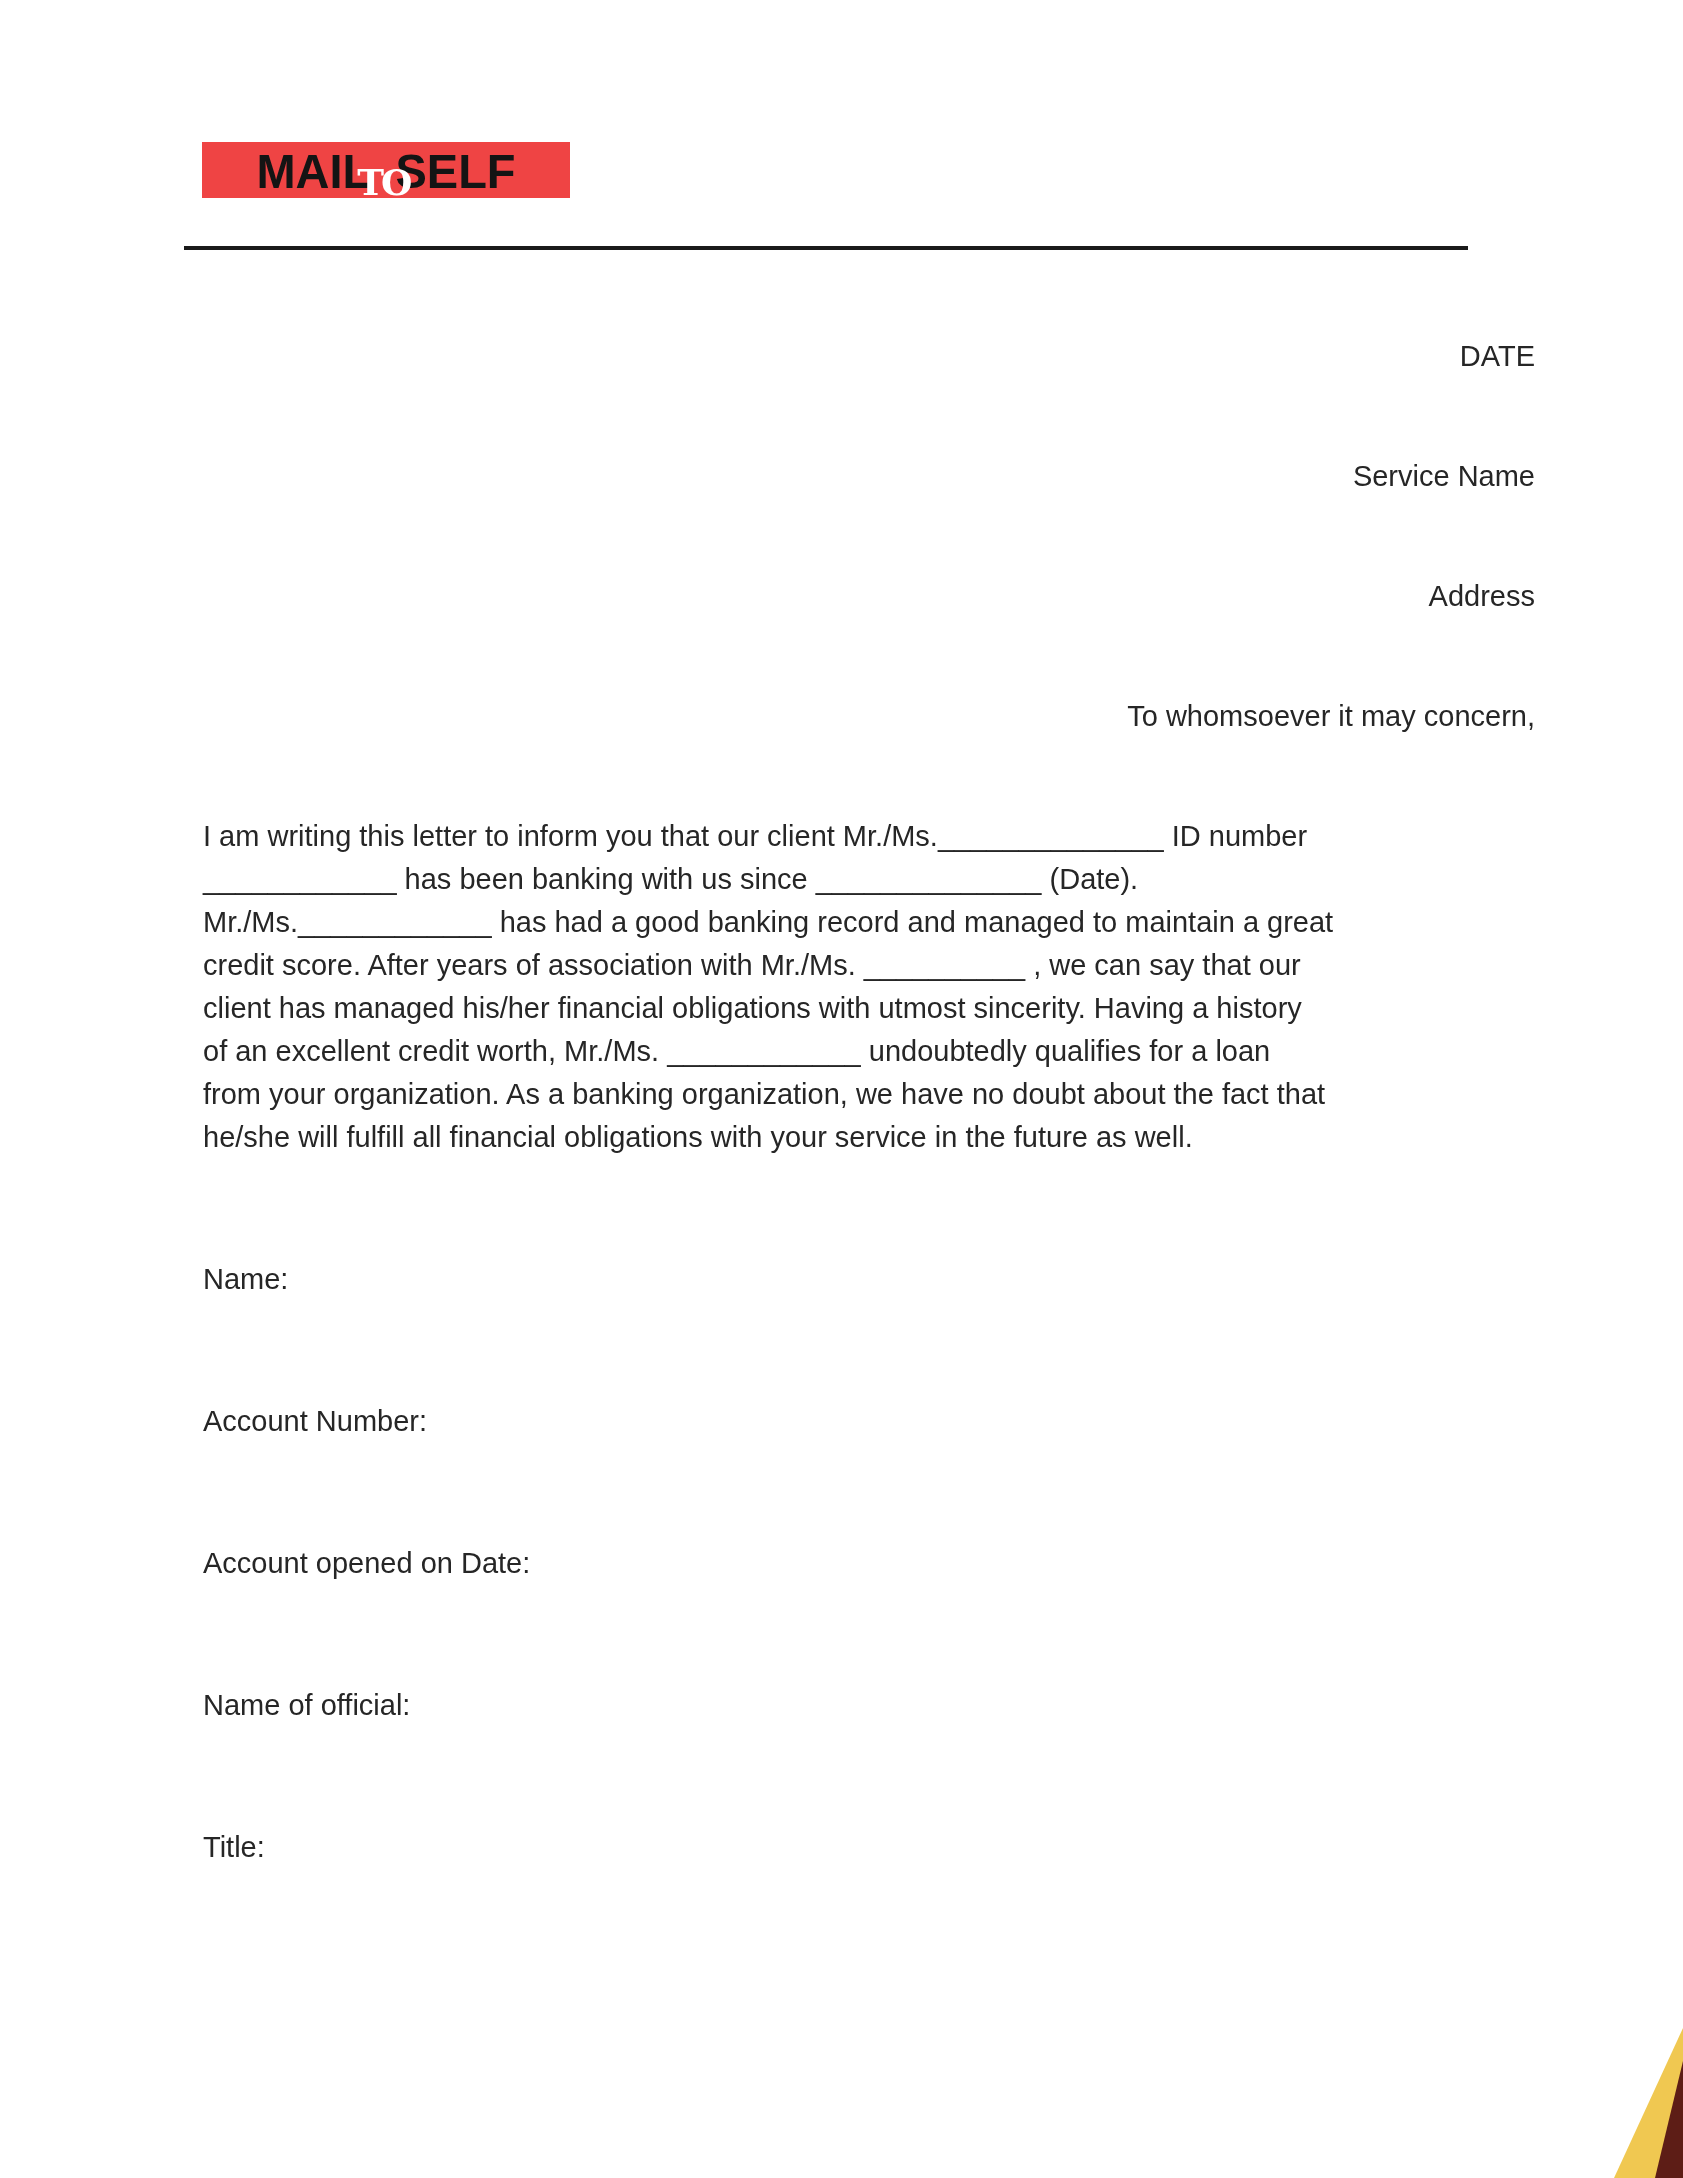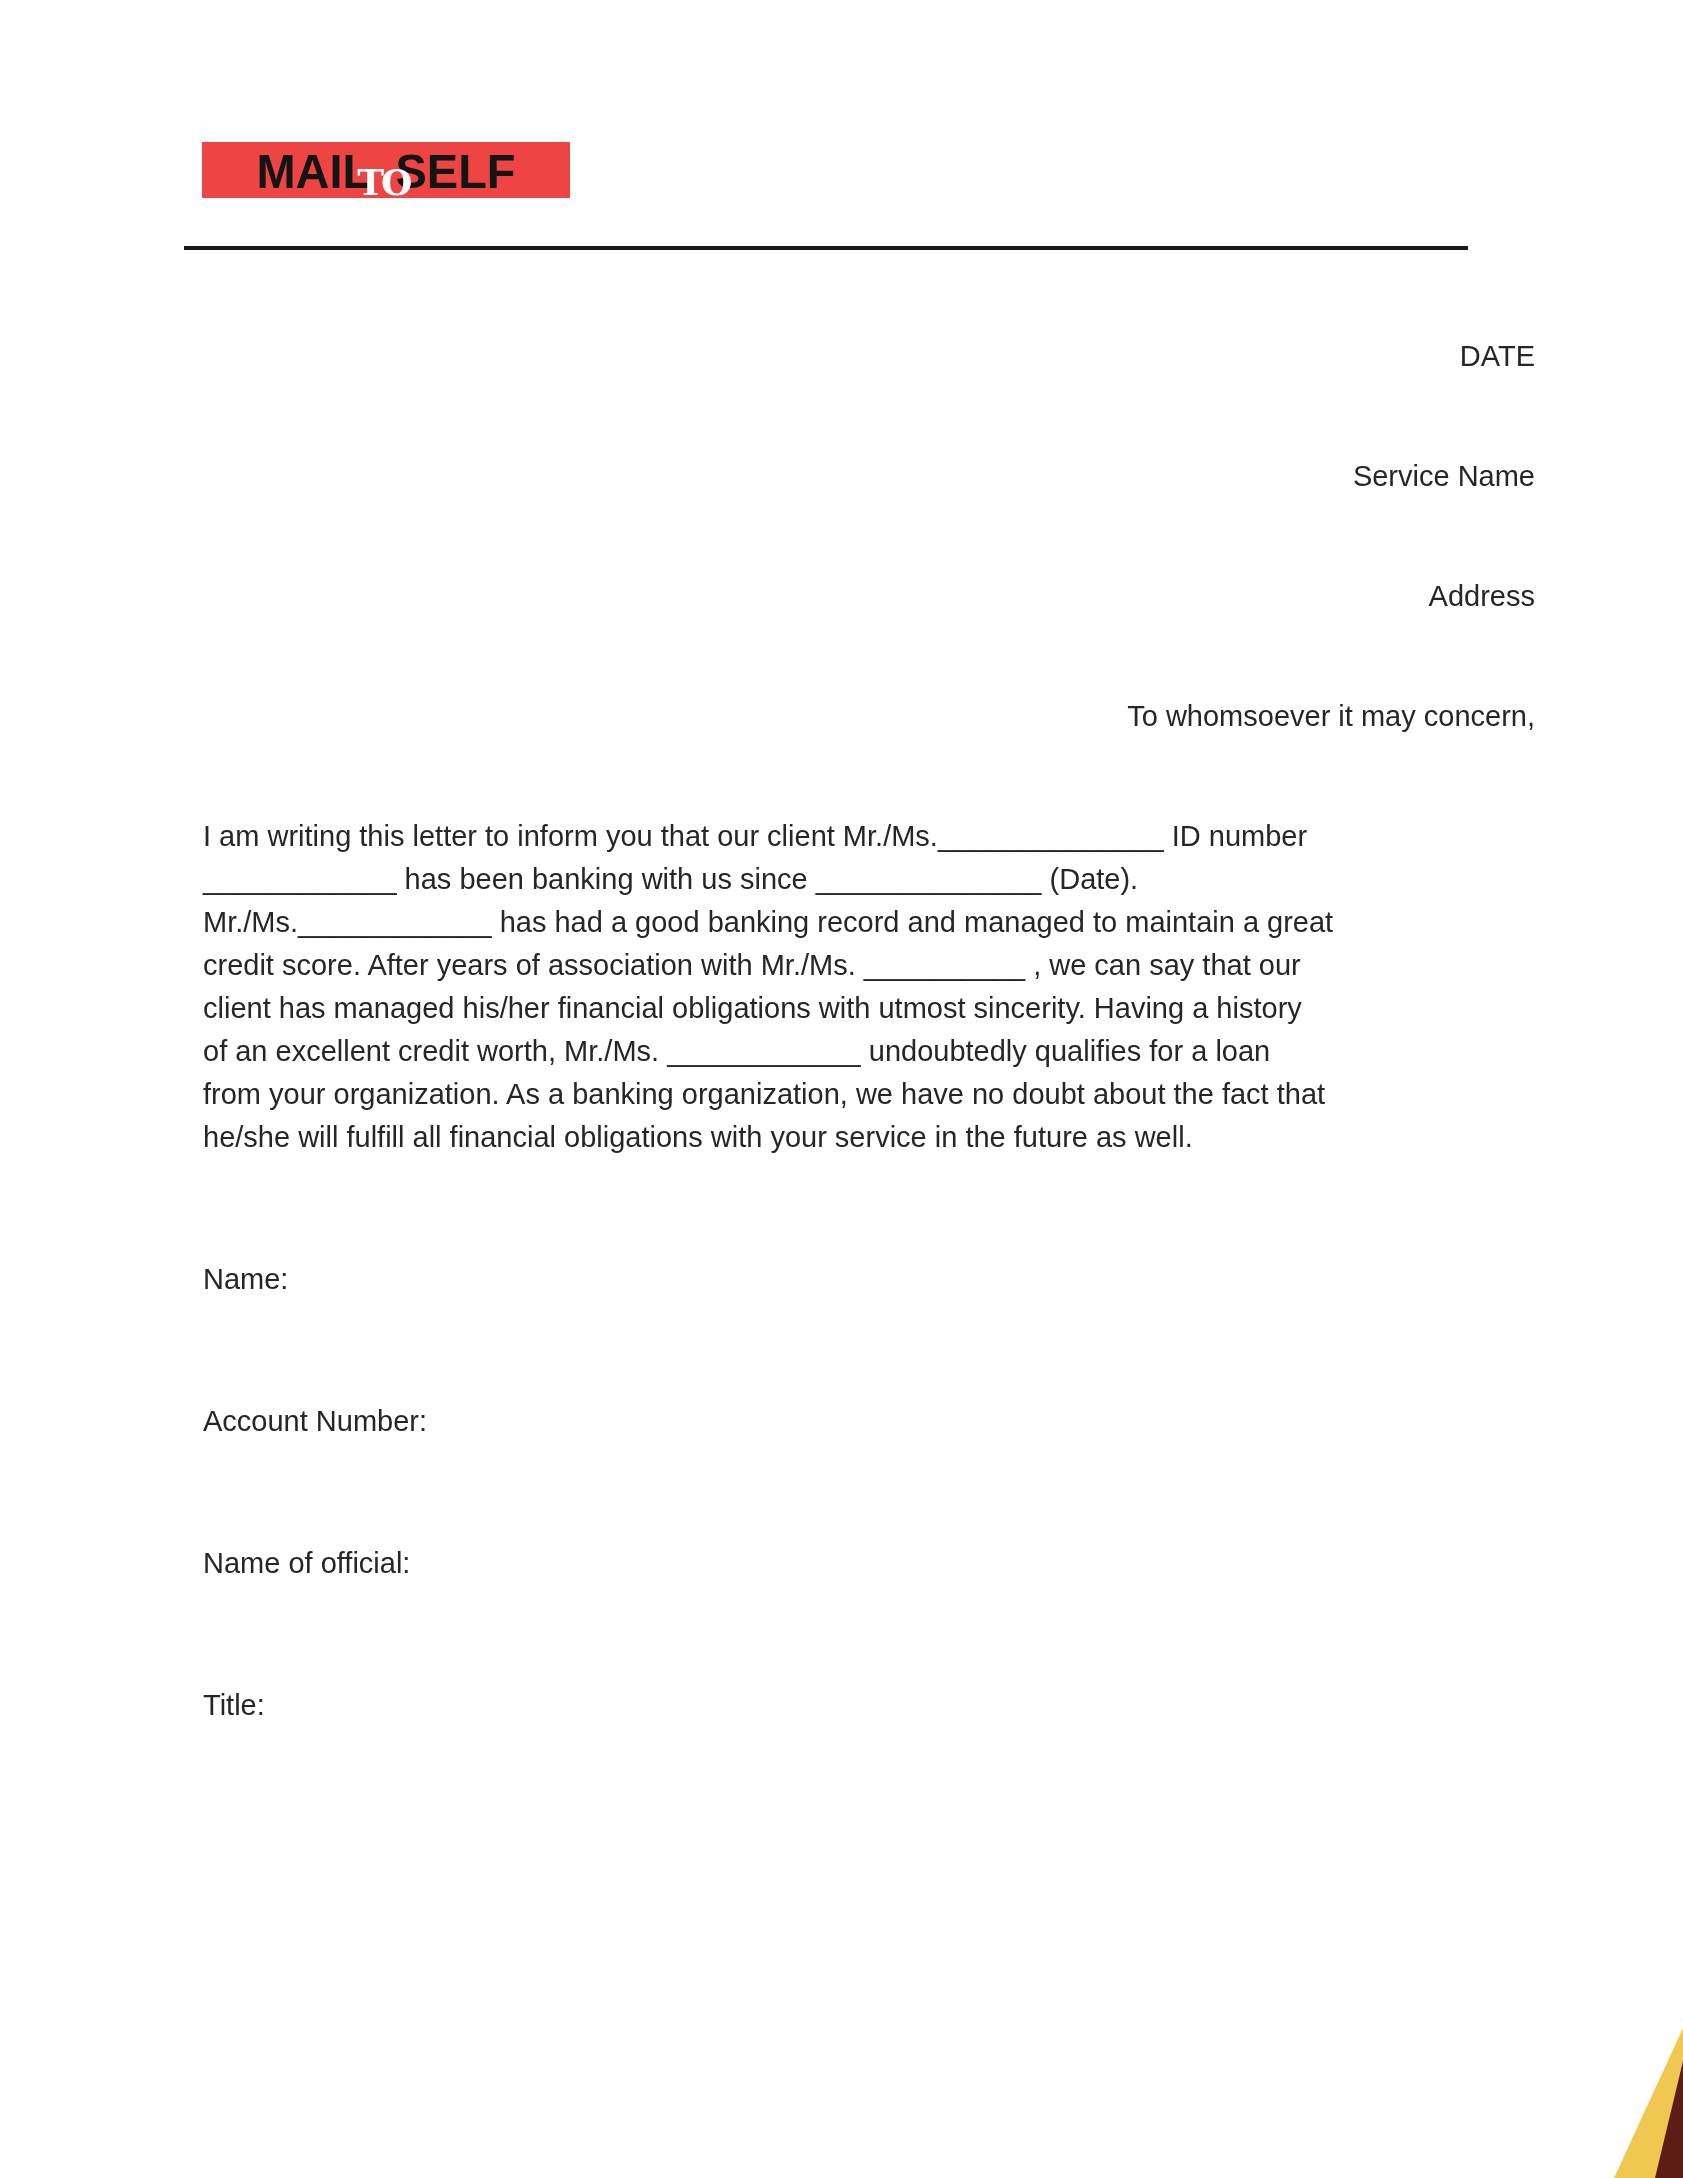--- a/index.html
+++ b/index.html
@@ -107,20 +107,21 @@
     <p class="para">I am writing this letter to inform you that our client Mr./Ms.______________ ID number
 ____________ has been banking with us since ______________ (Date).
 Mr./Ms.____________ has had a good banking record and managed to maintain a great
 credit score. After years of association with Mr./Ms. __________ , we can say that our
 client has managed his/her financial obligations with utmost sincerity. Having a history
 of an excellent credit worth, Mr./Ms. ____________ undoubtedly qualifies for a loan
 from your organization. As a banking organization, we have no doubt about the fact that
 he/she will fulfill all financial obligations with your service in the future as well.</p>
     <p class="blk-lg">Name:</p>
     <p class="blk-lg">Account Number:</p>
+    <p class="blk-lg">Account opened on Date:</p>
     <p class="blk-lg">Name of official:</p>
     <p class="blk-lg">Title:</p>
     
   </div>
 
   <div class="corner-yellow" style="background-color: rgb(240, 200, 81);"></div>
   <div class="corner-maroon" style="background-color: rgb(93, 29, 22);"></div>
 
 </div>
 

